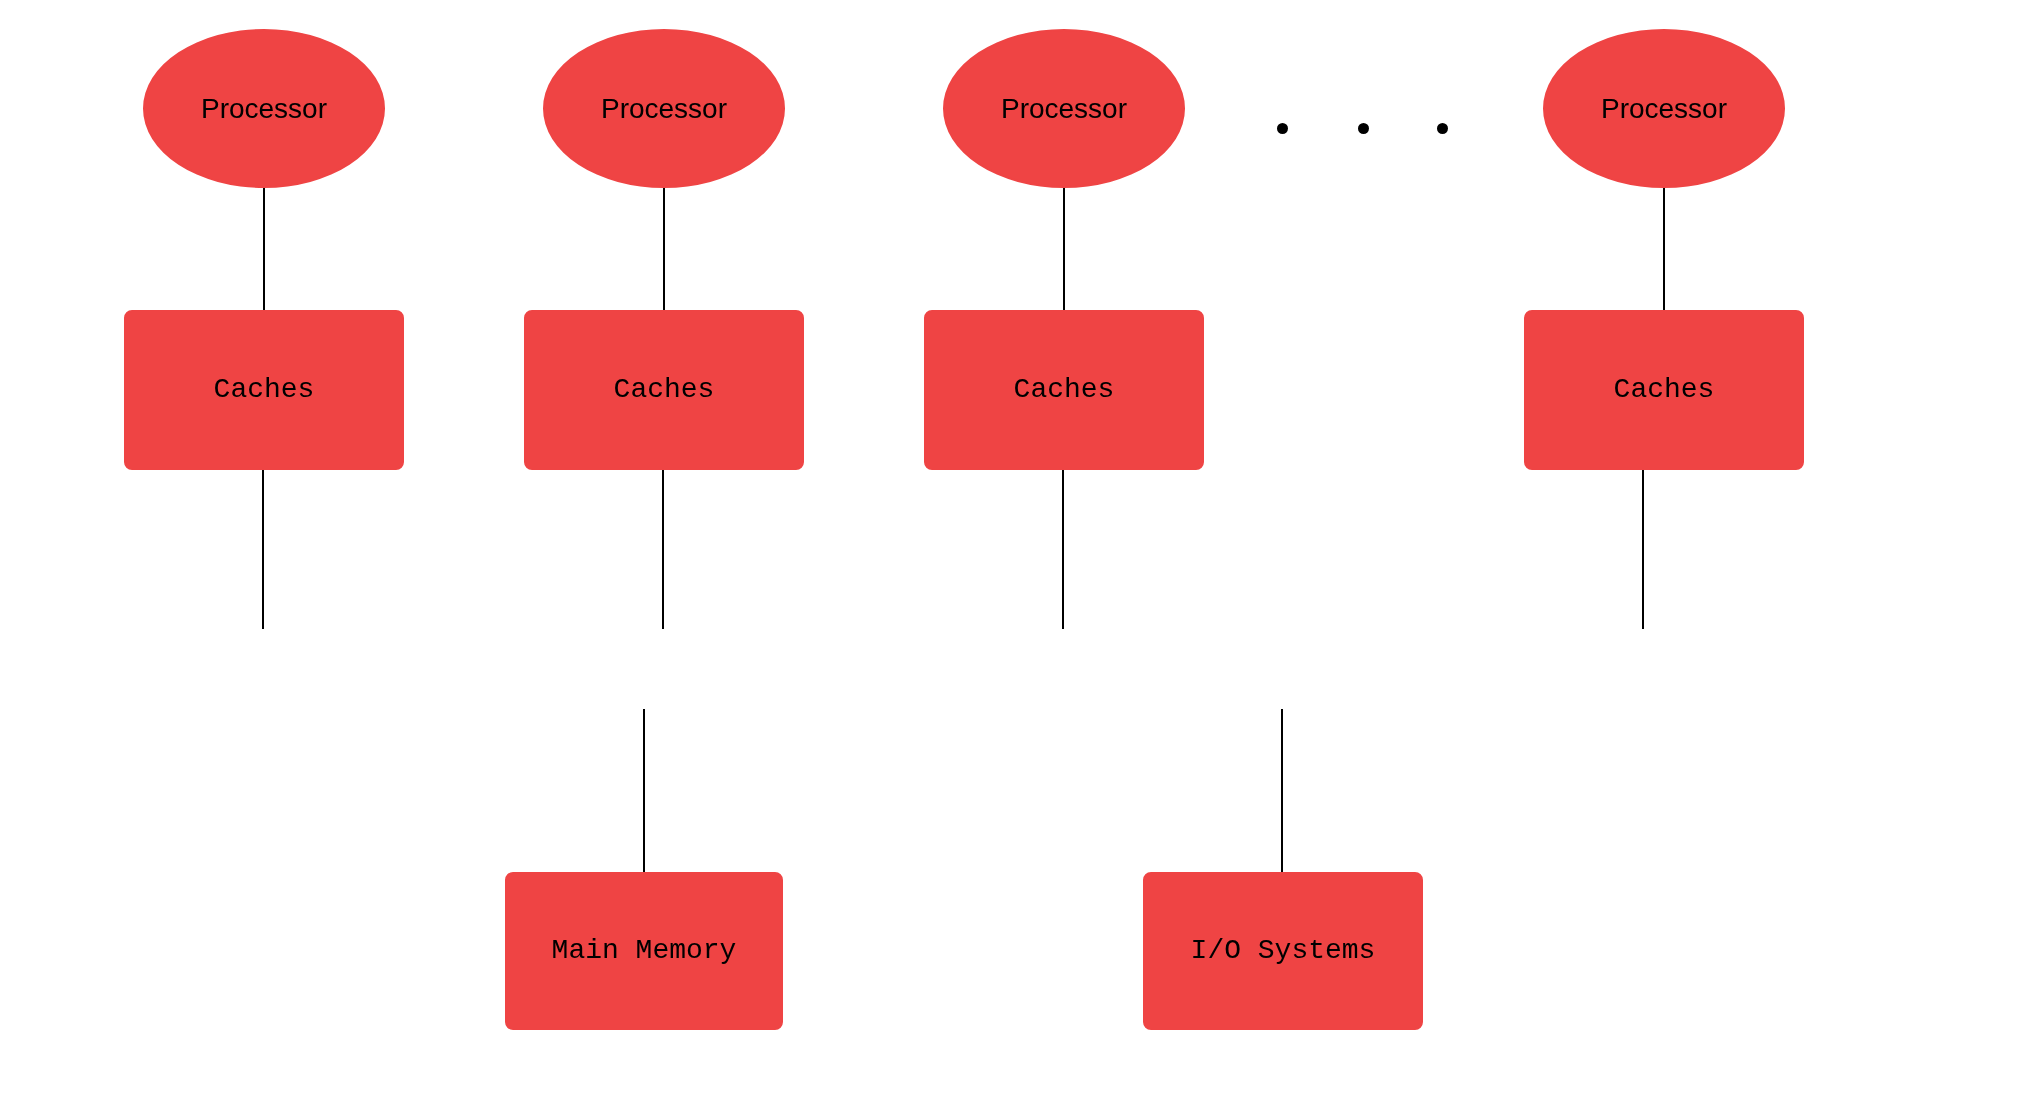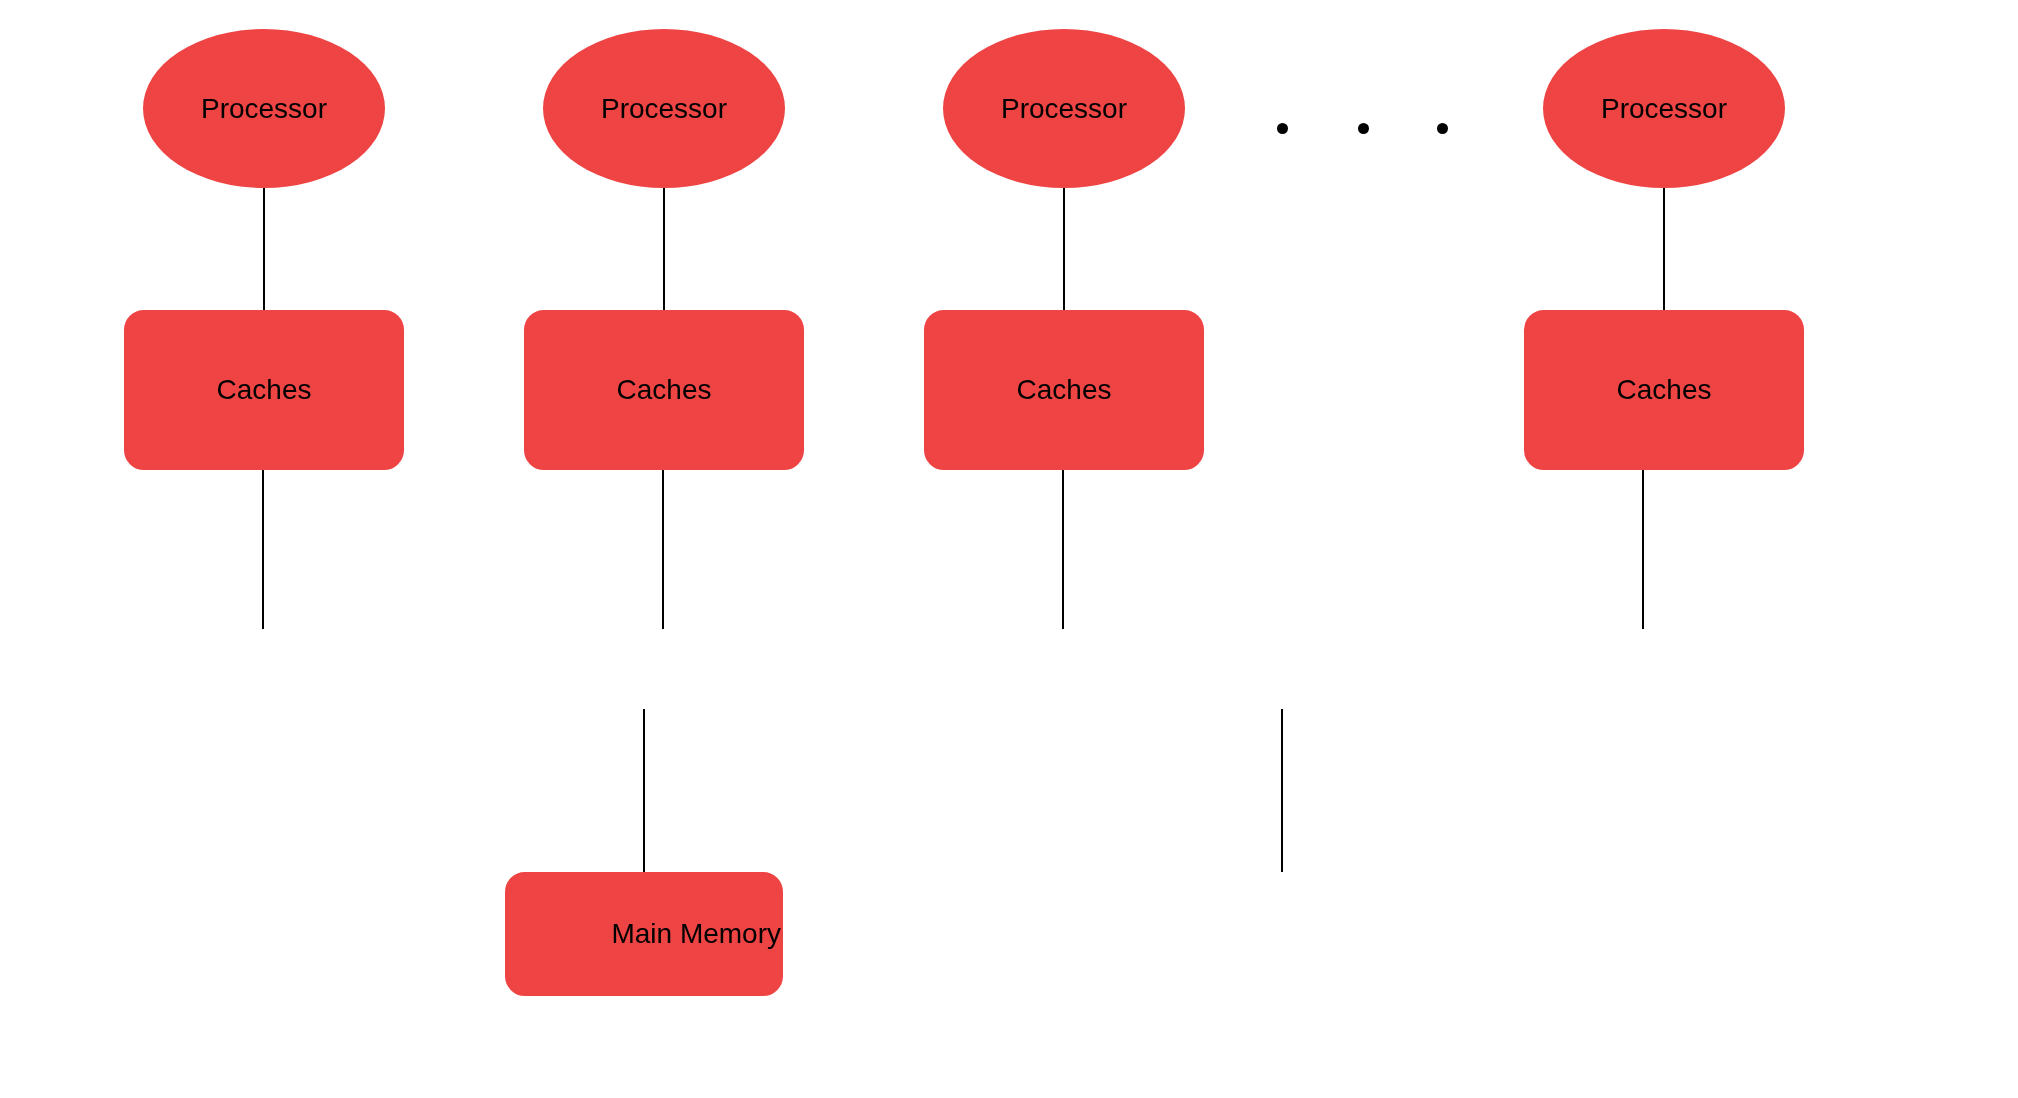--- a/index.html
+++ b/index.html
@@ -19,21 +19,21 @@
     background: #ef4444;
     display: flex;
     align-items: center;
     justify-content: center;
     font-size: 28px;
     line-height: 1.2;
     text-align: center;
     white-space: nowrap;
   }
   .ellipse { border-radius: 50%; }
-  .rbox    { border-radius: 20px; }
+  .rbox    { border-radius: 8px; font-family: Liberation Mono, monospace; }
   .bar     { border-radius: 12px; }
   .vline {
     position: absolute;
     width: 2px;
     background: #000000;
   }
   .dot {
     position: absolute;
     width: 11px;
     height: 11px;
@@ -83,18 +83,21 @@
 
   <div class="vline" style="left:262px;  top:470px; height:159px;"></div>
   <div class="vline" style="left:662px;  top:470px; height:159px;"></div>
   <div class="vline" style="left:1062px; top:470px; height:159px;"></div>
   <div class="vline" style="left:1642px; top:470px; height:159px;"></div>
 
 
   <div class="vline" style="left:643px;  top:709px; height:163px;"></div>
   <div class="vline" style="left:1281px; top:709px; height:163px;"></div>
 
-  <div class="shape rbox" style="left:505px; top:872px; width:278px; height:124px;justify-content:flex-end;">
+  <div class="shape rbox" style="left:505px; top:872px; width:278px; height:158px;">
     <span>Main Memory</span>
   </div>
 
+  <div class="shape rbox" style="left:1143px; top:872px; width:280px; height:158px;">
+    <span>I/O Systems</span>
+  </div>
 
 </div>
 
 </body></html>

